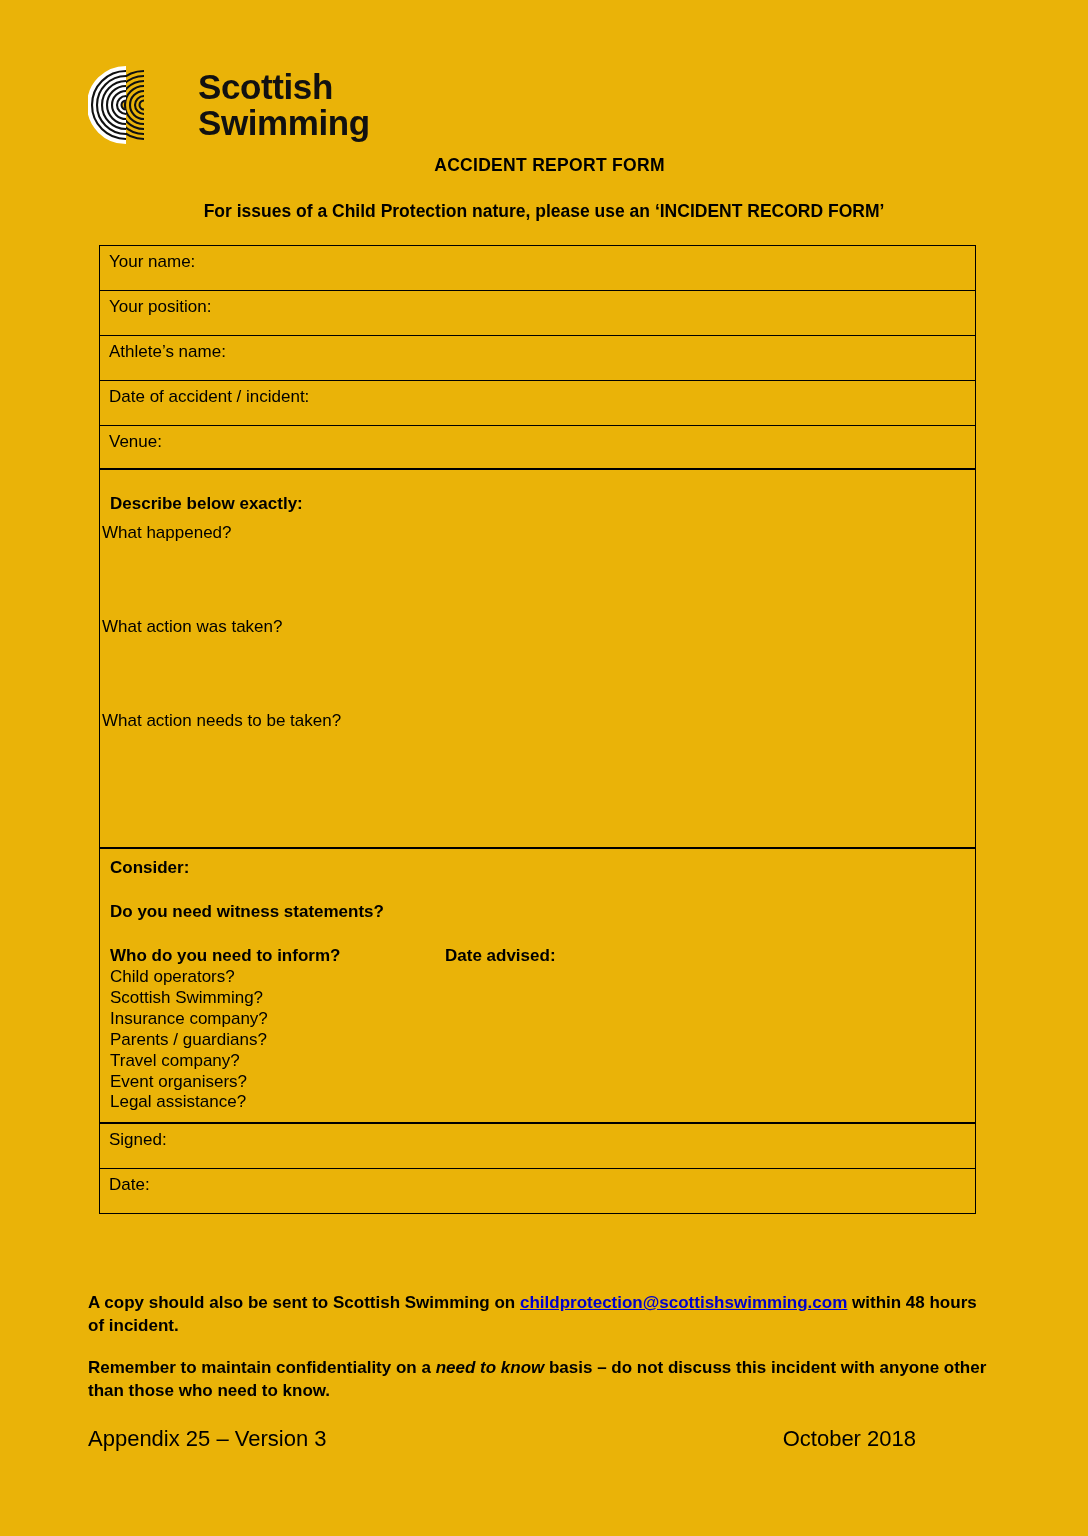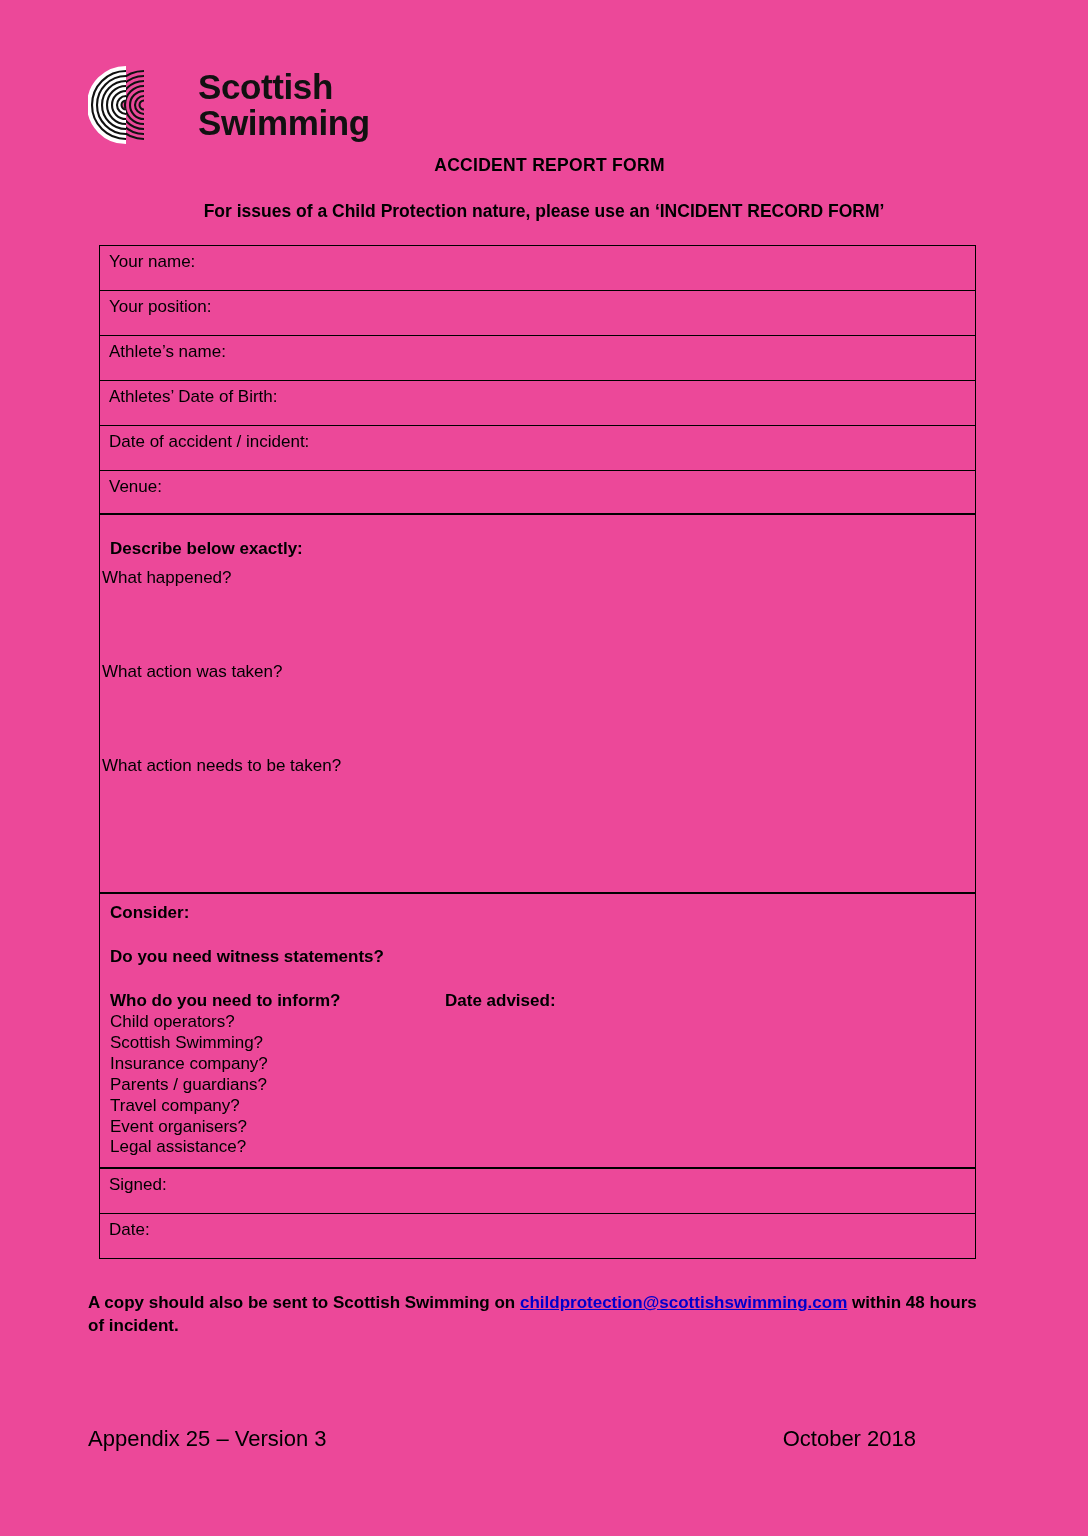--- a/index.html
+++ b/index.html
@@ -12,21 +12,21 @@
     height: 1536px;
     position: relative;
     font-family: "Liberation Sans", sans-serif;
     color: #000000;
     overflow: hidden;
   }
 
   .page {
     position: absolute;
     inset: 0;
-    background: #ec4899;
+    background: #eab308;
   }
 
   
   .logo-block {
     position: absolute;
     left: 88px;
     top: 55px;
     display: flex;
     align-items: center;
     gap: 14px;
@@ -248,25 +248,20 @@
           <span>Your position:</span>
         </td>
       </tr>
       <tr>
         <td class="short-row">
           <span>Athlete’s name:</span>
         </td>
       </tr>
       <tr>
         <td class="short-row">
-          <span>Athletes’ Date of Birth:</span>
-        </td>
-      </tr>
-      <tr>
-        <td class="short-row">
           <span>Date of accident / incident:</span>
         </td>
       </tr>
       <tr>
         <td class="venue-row">
           <span>Venue:</span>
         </td>
       </tr>
 
       <tr>
@@ -306,19 +301,22 @@
           <span>Date:</span>
         </td>
       </tr>
     </tbody>
   </table>
 
   <div class="note note-copy">
     <span>A copy should also be sent to Scottish Swimming on </span><a class="mail-link" href="#">childprotection@scottishswimming.com</a><span> within 48 hours of incident.</span>
   </div>
 
+  <div class="note note-conf">
+    <span>Remember to maintain confidentiality on a </span><span class="ital">need to know</span><span> basis – do not discuss this incident with anyone other than those who need to know.</span>
+  </div>
 
   <div class="footer-row">
     <div>Appendix 25 – Version 3</div>
     <div>October 2018</div>
   </div>
 
 </div>
 
 </body></html>

